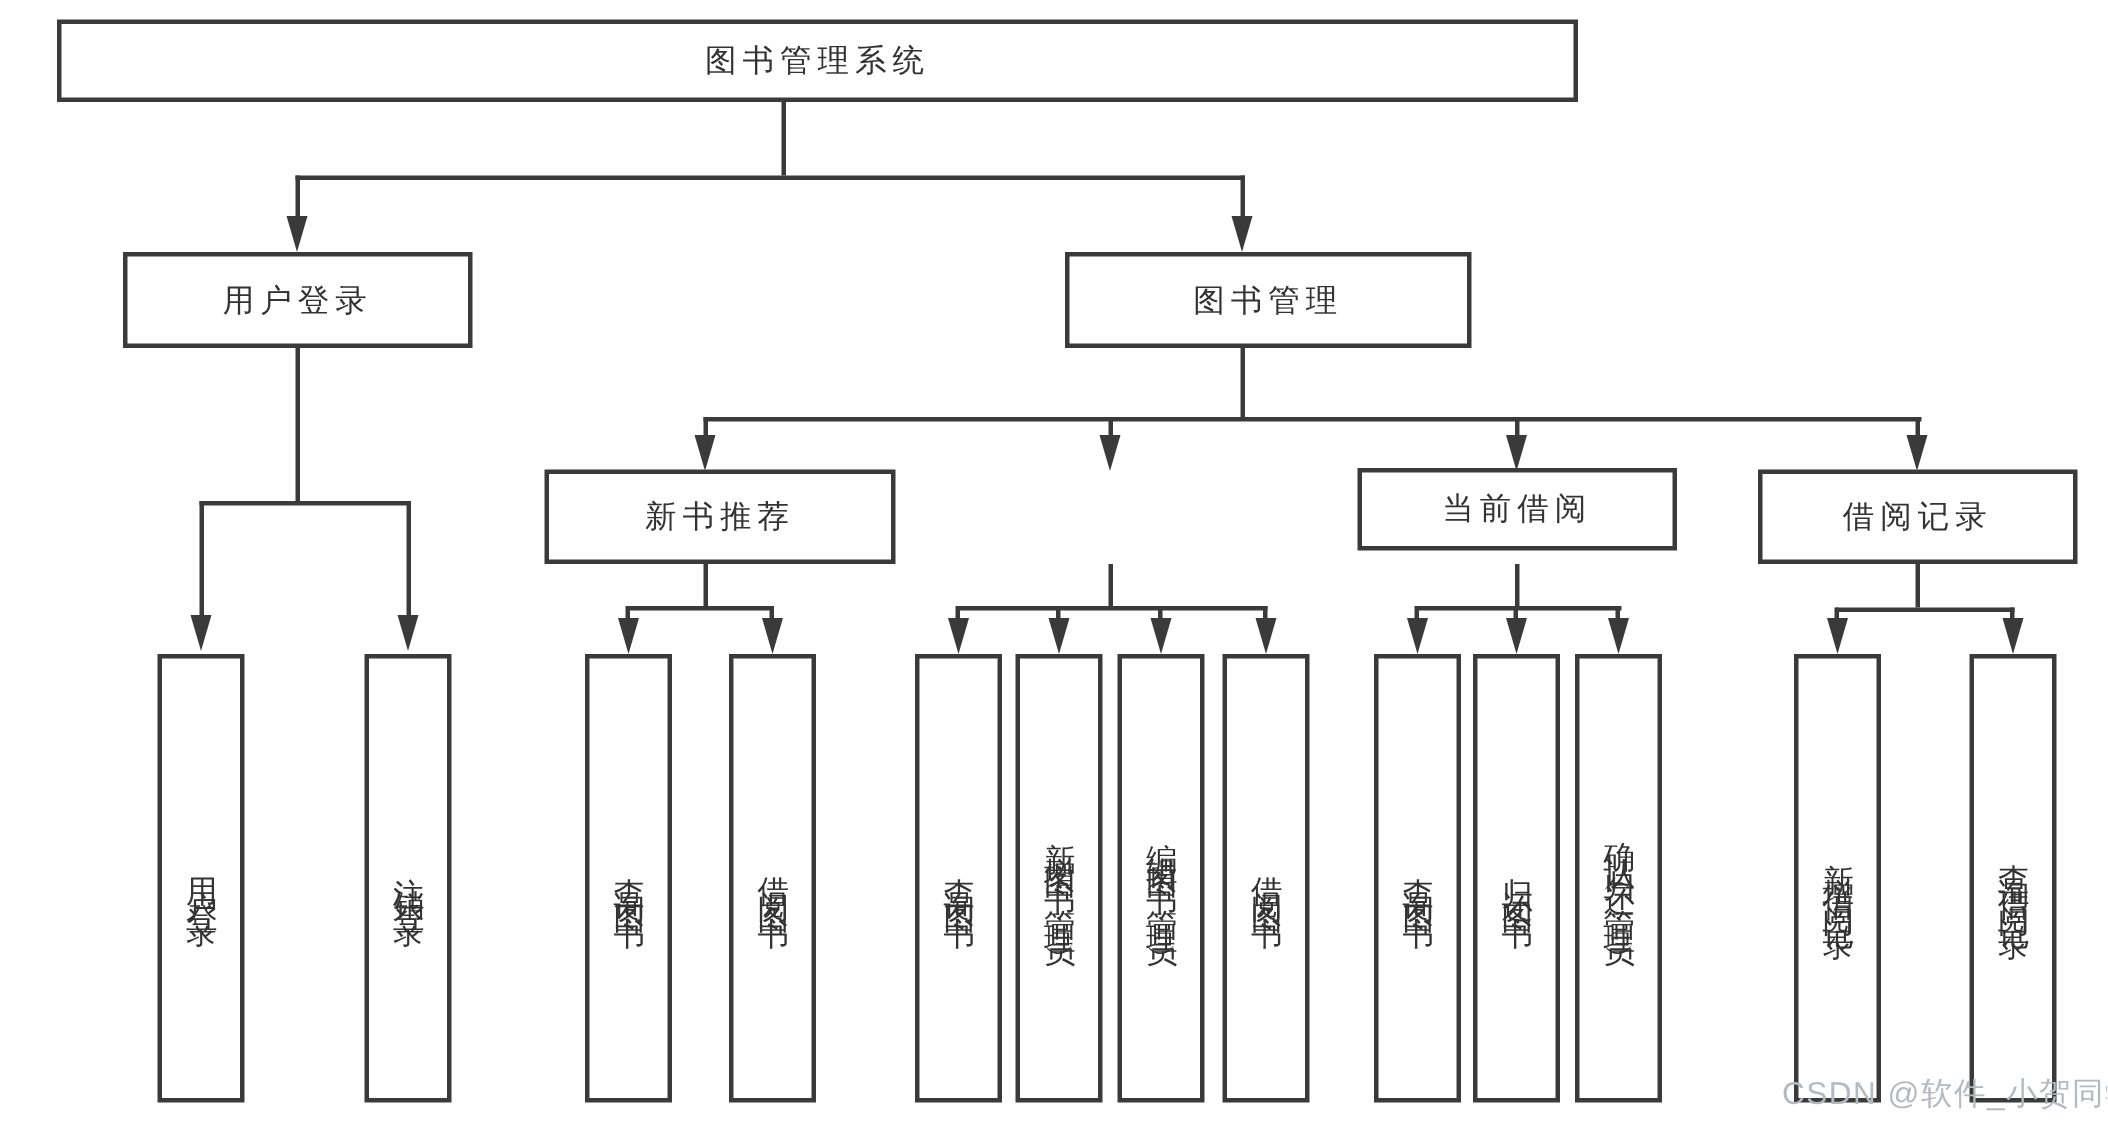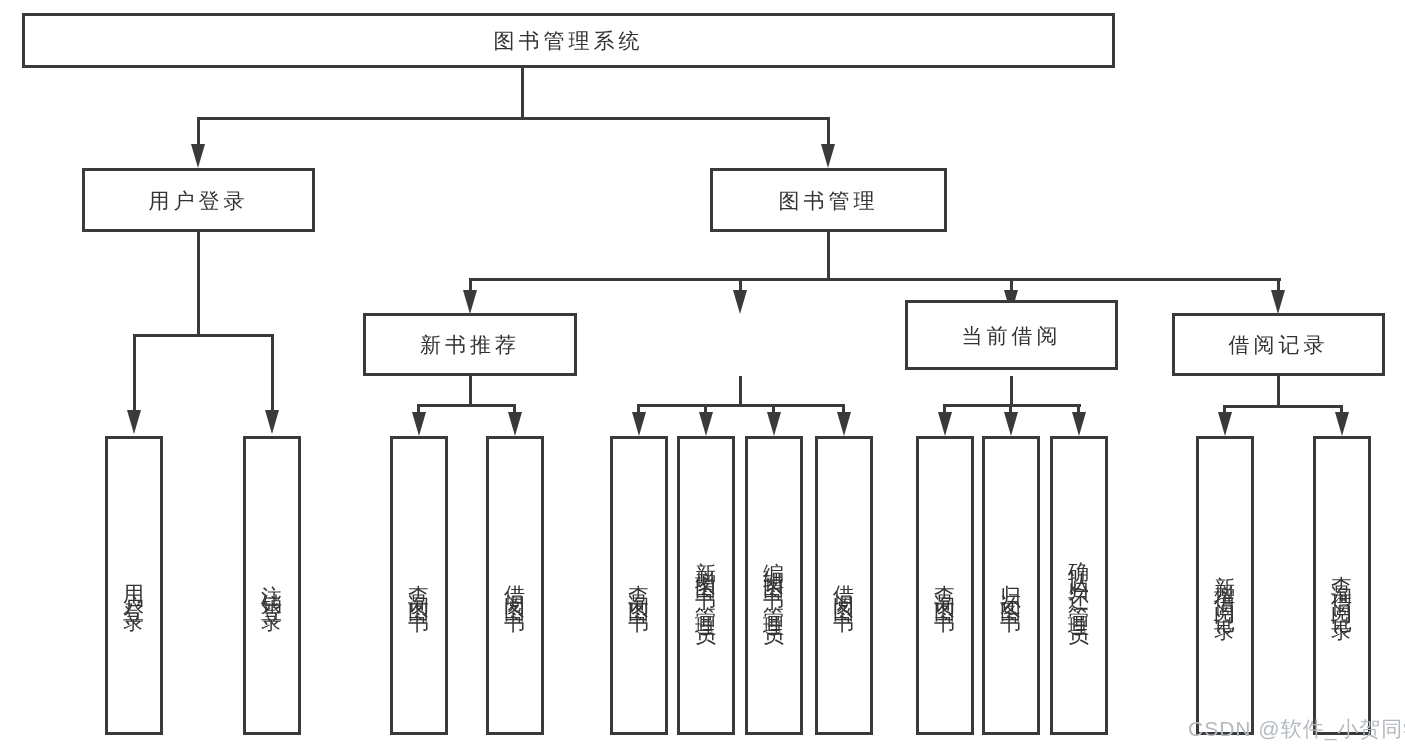--- a/index.html
+++ b/index.html
@@ -41,35 +41,35 @@
     position:absolute; left:1188px; top:715px; z-index:5;
     font-size:21px; letter-spacing:1px; color:var(--watermark,#b4bac0);
     white-space:nowrap;
   }
 </style>
 </head>
 <body>
 
 <div class="canvas">
 
-  <div class="box" style="left:22px;top:13px;width:1093px;height:55px">
+  <div class="box" style="left:38px;top:13px;width:1014px;height:55px">
     <span class="lbl">图书管理系统</span>
   </div>
 
   <div class="vl" style="left:521px;top:68px;height:49px"></div>
   <div class="hl" style="left:197px;top:117px;width:633px"></div>
   <div class="vl" style="left:197px;top:117px;height:29px"></div>
   <div class="arr" style="left:191px;top:144px"></div>
   <div class="vl" style="left:827px;top:117px;height:29px"></div>
   <div class="arr" style="left:821px;top:144px"></div>
 
   <div class="box" style="left:82px;top:168px;width:233px;height:64px">
     <span class="lbl">用户登录</span>
   </div>
-  <div class="box" style="left:710px;top:168px;width:237px;height:64px">
+  <div class="box" style="left:710px;top:168px;width:271px;height:64px">
     <span class="lbl">图书管理</span>
   </div>
 
   <div class="vl" style="left:197px;top:232px;height:102px"></div>
   <div class="hl" style="left:133px;top:334px;width:140px"></div>
   <div class="vl" style="left:133px;top:334px;height:78px"></div>
   <div class="arr" style="left:127px;top:410px"></div>
   <div class="vl" style="left:271px;top:334px;height:78px"></div>
   <div class="arr" style="left:265px;top:410px"></div>
 
@@ -77,24 +77,24 @@
   <div class="hl" style="left:469px;top:278px;width:812px"></div>
   <div class="vl" style="left:469px;top:278px;height:14px"></div>
   <div class="arr" style="left:463px;top:290px"></div>
   <div class="vl" style="left:739px;top:278px;height:14px"></div>
   <div class="arr" style="left:733px;top:290px"></div>
   <div class="vl" style="left:1010px;top:278px;height:14px"></div>
   <div class="arr" style="left:1004px;top:290px"></div>
   <div class="vl" style="left:1277px;top:278px;height:14px"></div>
   <div class="arr" style="left:1271px;top:290px"></div>
 
-  <div class="box" style="left:363px;top:313px;width:214px;height:63px">
+  <div class="box" style="left:363px;top:313px;width:234px;height:63px">
     <span class="lbl">新书推荐</span>
   </div>
-  <div class="box" style="left:905px;top:300px;width:213px;height:70px">
+  <div class="box" style="left:905px;top:312px;width:213px;height:55px">
     <span class="lbl">当前借阅</span>
   </div>
   <div class="box" style="left:1172px;top:313px;width:213px;height:63px">
     <span class="lbl">借阅记录</span>
   </div>
 
   <div class="vl" style="left:469px;top:376px;height:28px"></div>
   <div class="hl" style="left:418px;top:404px;width:98px"></div>
   <div class="vl" style="left:417px;top:404px;height:10px"></div>
   <div class="arr" style="left:412px;top:412px"></div>

